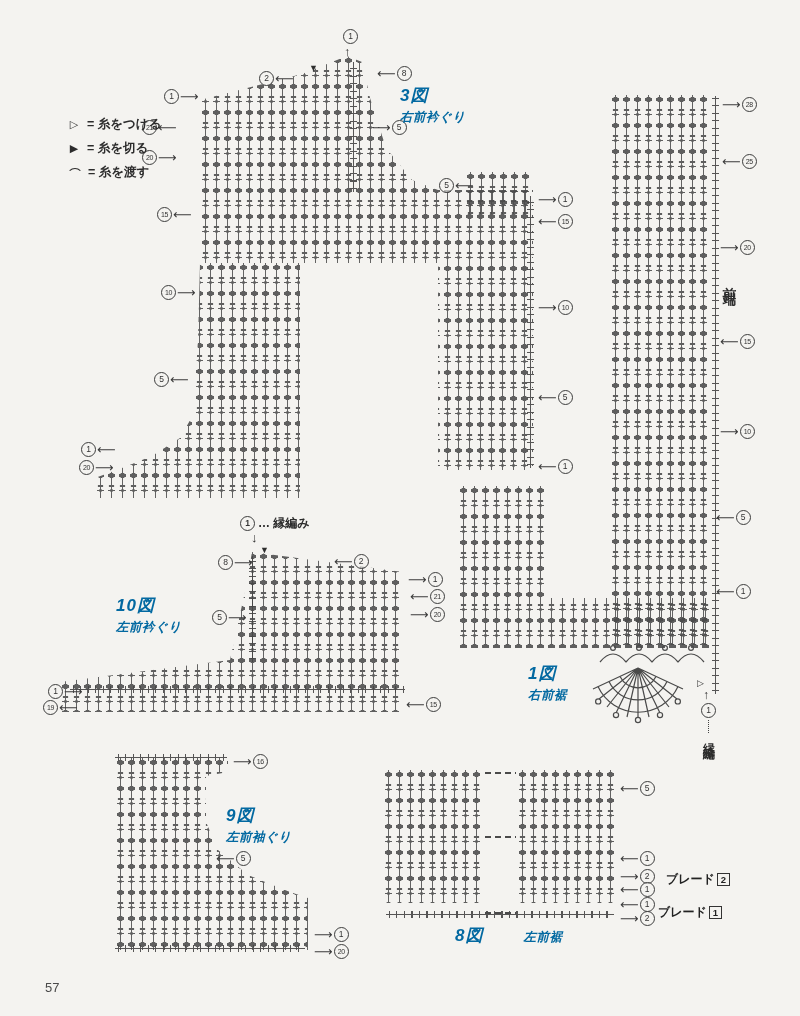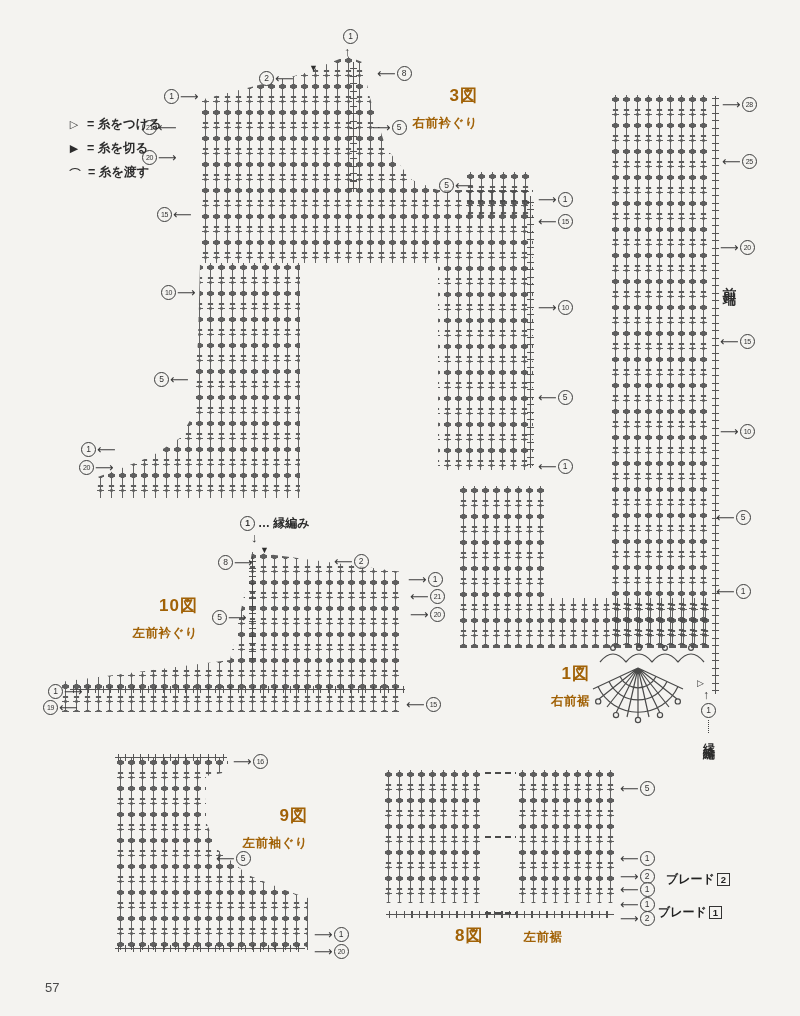--- a/index.html
+++ b/index.html
@@ -25,23 +25,23 @@
     background-size:100% 100%, 100% 7px;background-position:0 0,0 1px;background-repeat:no-repeat;}
   .dashline{position:absolute;height:1.6px;
     background:repeating-linear-gradient(90deg,#4a4a4a 0 6px,rgba(0,0,0,0) 6px 10px);}
   .rlabel{position:absolute;display:flex;align-items:center;gap:1px;white-space:nowrap;}
   .circ{display:inline-flex;justify-content:center;align-items:center;box-sizing:border-box;
     width:15px;height:15px;border:1.2px solid #3d3d3d;border-radius:50%;
     font-size:8.5px;line-height:1;color:#333;background:rgba(244,243,240,.6);}
   .circ.two{font-size:7px;letter-spacing:-0.5px;}
   .rarrow{font-size:13px;line-height:1;color:#3a3a3a;}
   .marker{position:absolute;color:#2e2e2e;line-height:1;}
-  .fig-title{position:absolute;text-align:right;color:#a16207;}
+  .fig-title{position:absolute;text-align:left;color:#0369a1;font-style:italic;}
   .fig-num{display:block;font-size:17px;font-weight:700;letter-spacing:1px;}
-  .fig-sub{display:block;font-size:12.5px;font-weight:600;margin-top:8px;letter-spacing:0.5px;}
+  .fig-sub{display:block;font-size:12.5px;font-weight:600;margin-top:2px;letter-spacing:0.5px;}
   .fig-title.inline{display:flex;align-items:baseline;gap:10px;}
   .fig-title.inline .fig-num,.fig-title.inline .fig-sub{display:inline;margin:0;}
   #legend{position:absolute;left:66px;top:112px;font-size:12.5px;font-weight:600;color:#2c2c2c;}
   .lg-row{display:flex;align-items:center;height:24px;gap:5px;}
   .lg-sym{display:inline-block;width:16px;text-align:center;font-size:11px;}
   .curve-icon{display:inline-block;width:14px;height:7px;border:1.6px solid #2c2c2c;
     border-bottom:none;border-left-color:rgba(0,0,0,0);border-right-color:rgba(0,0,0,0);
     border-radius:9px 9px 0 0;margin-left:1px;}
   .vtext{position:absolute;writing-mode:vertical-rl;color:#2c2c2c;font-weight:600;}
   #front-edge{left:720px;top:276px;font-size:13.5px;letter-spacing:5px;}

